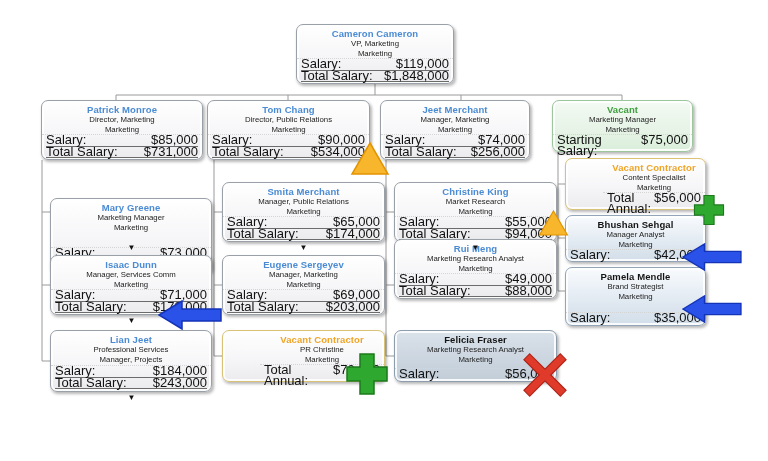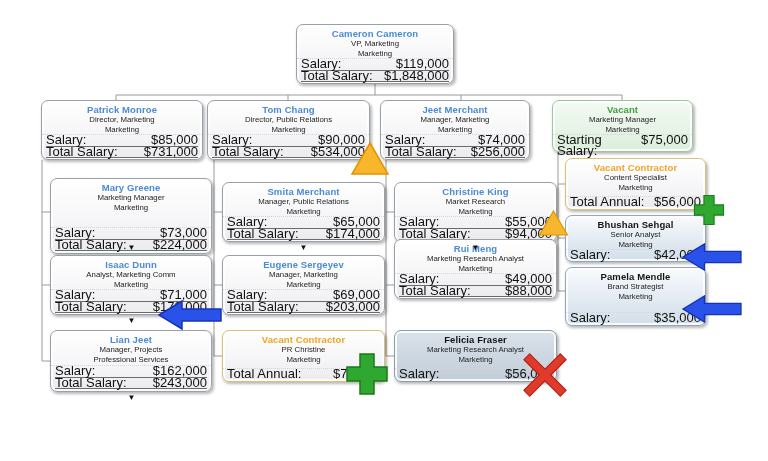--- a/index.html
+++ b/index.html
@@ -13,21 +13,21 @@
   .nm{font-weight:bold;font-size:9.5px;line-height:11px;text-align:center;margin-top:3px;
       color:#4a8bd4;letter-spacing:0.1px;}
   .sub{font-size:7.8px;line-height:9.5px;text-align:center;color:#222;}
   .rowsec{margin-top:auto;padding:0 4px 2px;border-top:1px dotted #d5d5d5;}
   .r{display:flex;justify-content:space-between;font-size:13px;line-height:10.5px;color:#111;}
   .r.ul{border-bottom:1px solid #6b6b6b;}
   .node.green{background:linear-gradient(180deg,#f4faf4 0%,#e6f3e6 60%,#daeeda 100%);
               border-color:#9cc69c;}
   .node.green .nm{color:#3f9f3f;}
   .node.yellow{background:linear-gradient(180deg,#fefaе8 0%,#fdf6dc 0%,#fbefc9 100%);
-               border-color:#d9c175;}
+               border-color:#d9c175;padding-left:37px;}
   .node.yellow .nm{color:#efa525;}
   .node.grayl{background:linear-gradient(180deg,#f9fbfd 0%,#e2eaf2 55%,#d2dee9 100%);
               border-color:#93a5b8;}
   .node.grayd{background:linear-gradient(180deg,#dae2ea 0%,#ccd6e0 55%,#c2cdd8 100%);
               border-color:#8d9dae;}
   .node.grayl .nm,.node.grayd .nm{color:#141414;}
   .collapse{position:absolute;width:9px;height:7px;font-size:8px;line-height:7px;color:#111;
             text-align:center;cursor:pointer;}
   .badge{position:absolute;}
 </style>
@@ -132,60 +132,60 @@
     <div class="sub">Marketing Manager</div>
     <div class="sub">Marketing</div>
     <div class="rowsec">
       <div class="r">
           <span>Starting Salary:</span>
           <span>$75,000</span>
         </div>
     </div>
   </div>
 
-  <div class="node" style="left:50px;top:178px;width:162px;height:76px">
+  <div class="node" style="left:50px;top:198px;width:162px;height:76px">
     <div class="nm">Mary Greene</div>
     <div class="sub">Marketing Manager</div>
     <div class="sub">Marketing</div>
     <div class="rowsec">
       <div class="r ul">
           <span>Salary:</span>
           <span>$73,000</span>
         </div>
       <div class="r ul">
           <span>Total Salary:</span>
           <span>$224,000</span>
         </div>
     </div>
   </div>
 
   <div class="node" style="left:50px;top:255px;width:162px;height:60px">
     <div class="nm">Isaac Dunn</div>
-    <div class="sub">Analyst, Marketing Comm</div>
+    <div class="sub">Manager, Services Comm</div>
     <div class="sub">Marketing</div>
     <div class="rowsec">
       <div class="r ul">
           <span>Salary:</span>
           <span>$71,000</span>
         </div>
       <div class="r ul">
           <span>Total Salary:</span>
           <span>$179,000</span>
         </div>
     </div>
   </div>
 
   <div class="node" style="left:50px;top:330px;width:162px;height:62px">
     <div class="nm">Lian Jeet</div>
+    <div class="sub">Professional Services</div>
     <div class="sub">Manager, Projects</div>
-    <div class="sub">Professional Services</div>
-    <div class="rowsec">
-      <div class="r ul">
-          <span>Salary:</span>
-          <span>$162,000</span>
+    <div class="rowsec">
+      <div class="r ul">
+          <span>Salary:</span>
+          <span>$184,000</span>
         </div>
       <div class="r ul">
           <span>Total Salary:</span>
           <span>$243,000</span>
         </div>
     </div>
   </div>
 
   <div class="node" style="left:222px;top:182px;width:163px;height:60px">
     <div class="nm">Smita Merchant</div>
@@ -282,21 +282,21 @@
     <div class="rowsec">
       <div class="r">
           <span>Total Annual:</span>
           <span>$56,000</span>
         </div>
     </div>
   </div>
 
   <div class="node grayl" style="left:565px;top:215px;width:141px;height:47px">
     <div class="nm">Bhushan Sehgal</div>
-    <div class="sub">Senior Analyst</div>
+    <div class="sub">Manager Analyst</div>
     <div class="sub">Marketing</div>
     <div class="rowsec">
       <div class="r">
           <span>Salary:</span>
           <span>$42,000</span>
         </div>
     </div>
   </div>
 
   <div class="node grayl" style="left:565px;top:267px;width:141px;height:59px">

